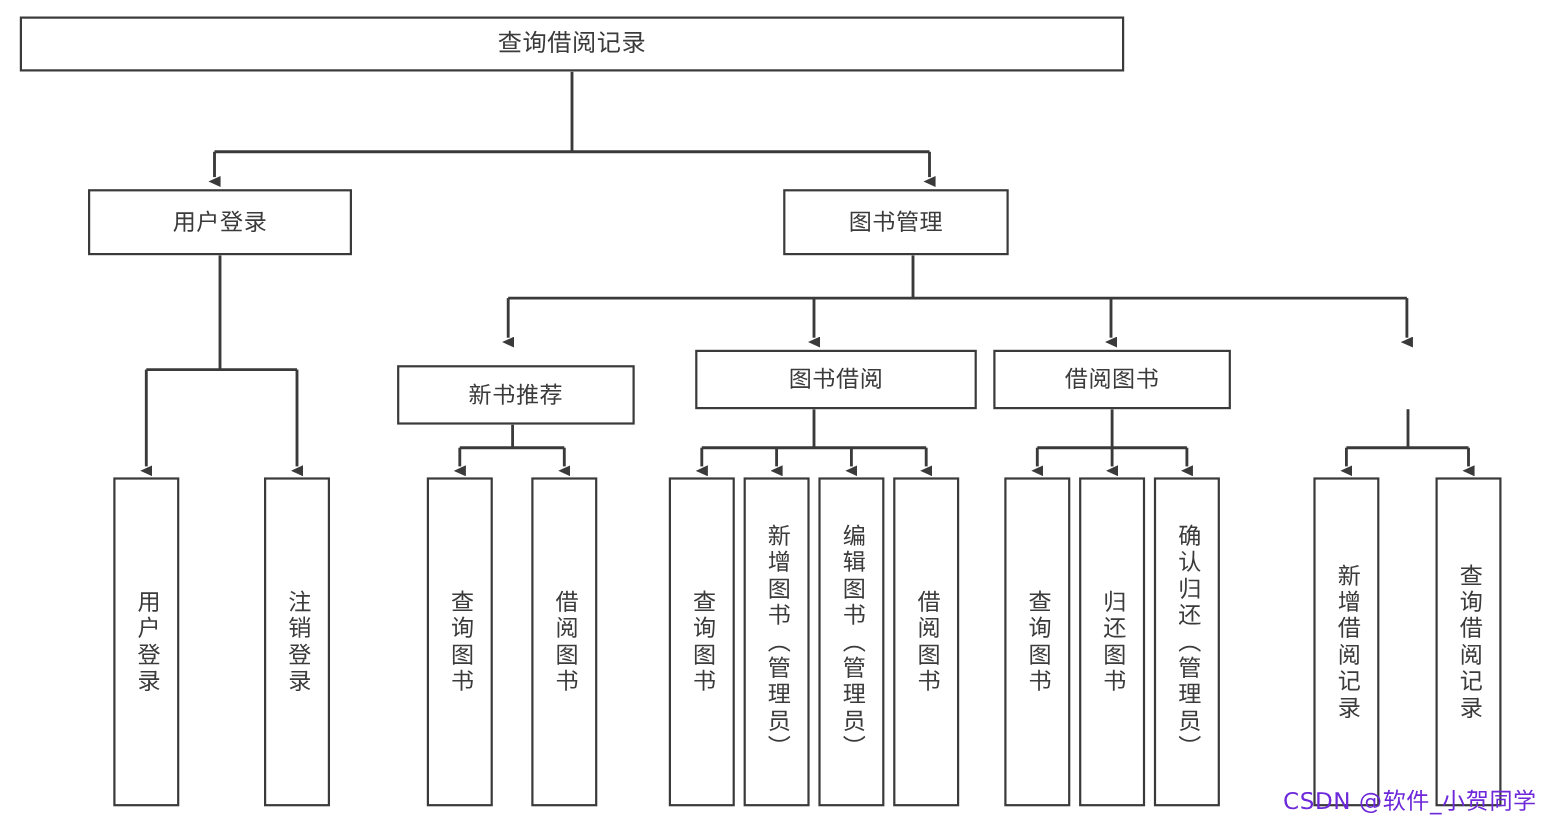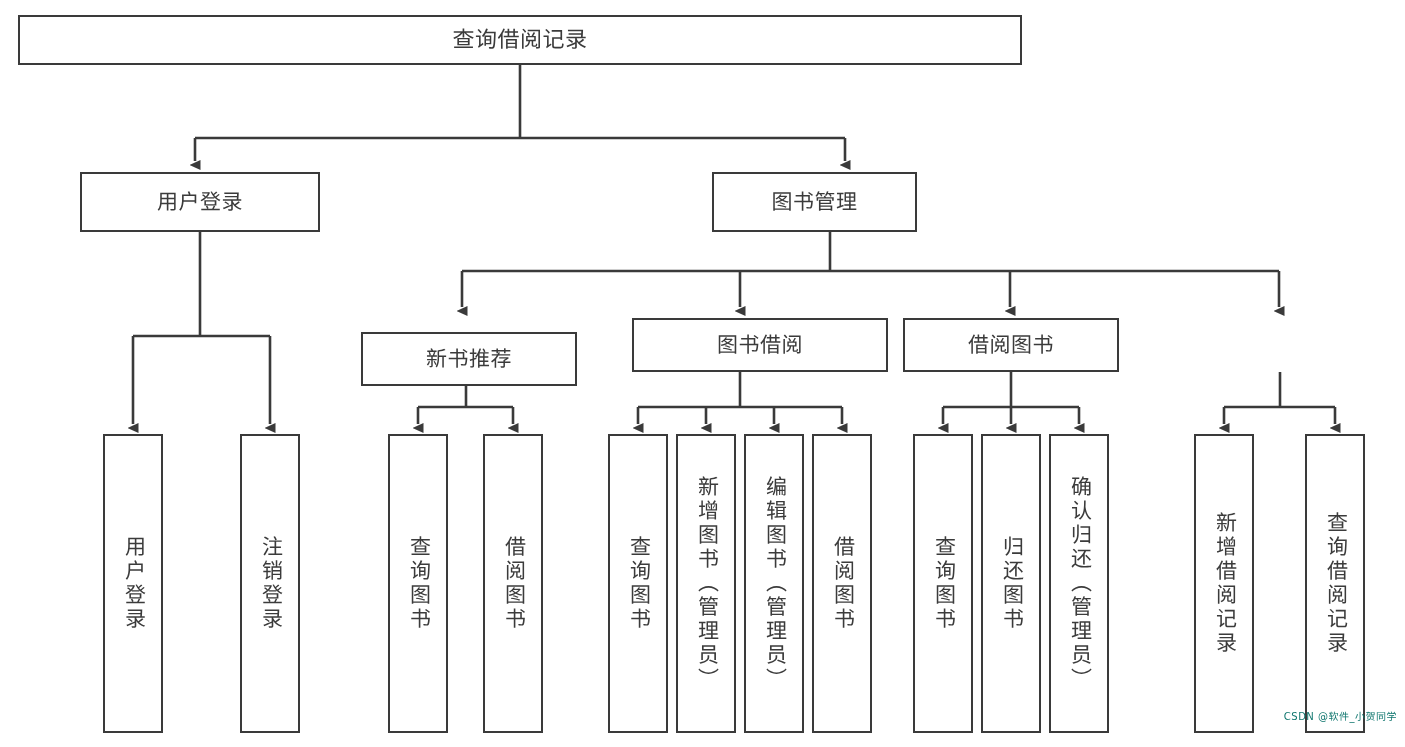--- a/index.html
+++ b/index.html
@@ -58,23 +58,23 @@
     writing-mode: vertical-rl;
     text-orientation: upright;
     font-size: 21px;
     line-height: 1.1;
     letter-spacing: 3px;
     max-height: 100%;
   }
   #watermark {
     position: absolute;
     right: 8px;
-    bottom: 24px;
-    font-size: 10px;
-    color: #0f766e;
+    bottom: 6px;
+    font-size: 21px;
+    color: #6d28d9;
     letter-spacing: 0.5px;
     user-select: none;
   }
 </style>
 </head>
 <body>
 
 <div id="diagram-canvas">
 
   <svg id="connector-layer" viewBox="0 0 1405 747" width="1405" height="747" xmlns="http://www.w3.org/2000/svg">

